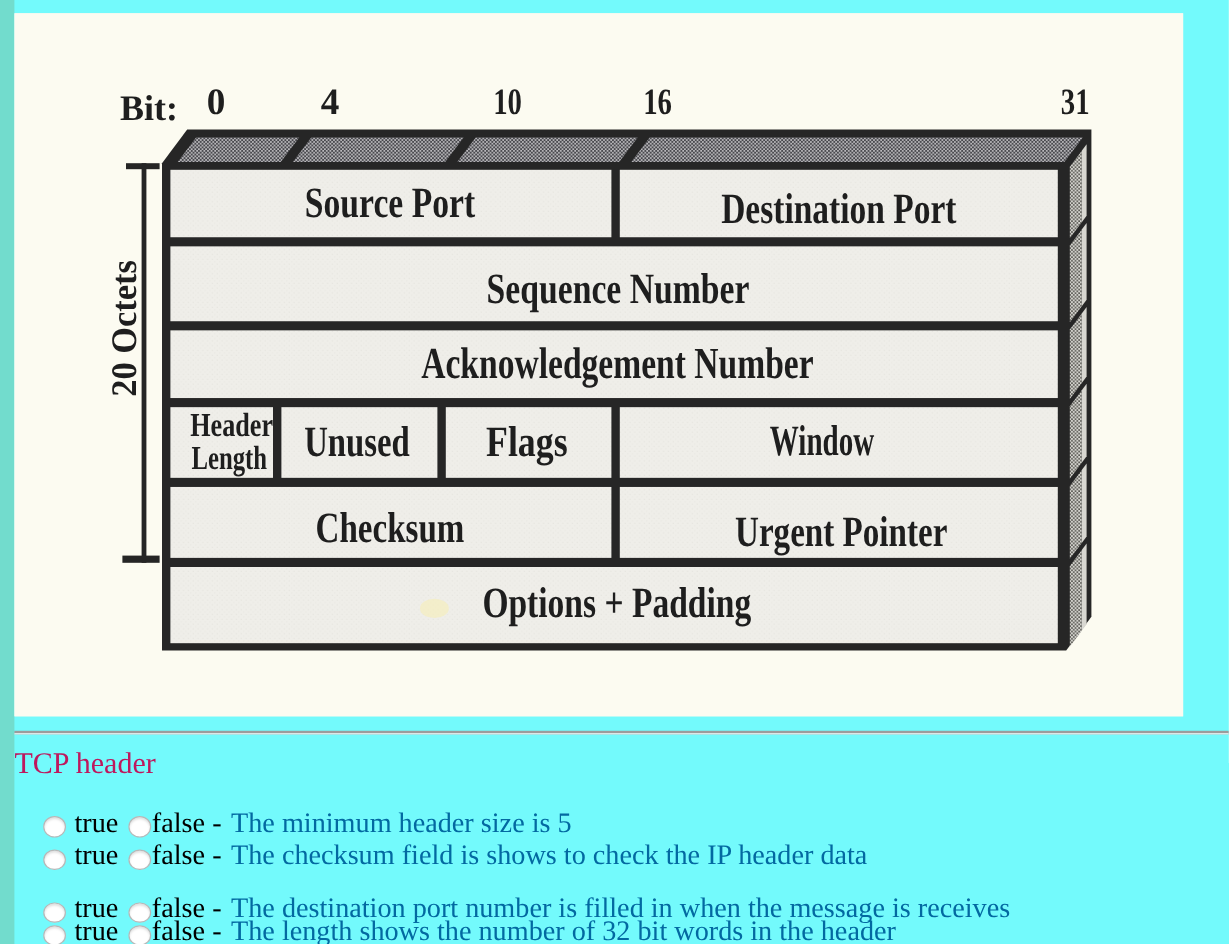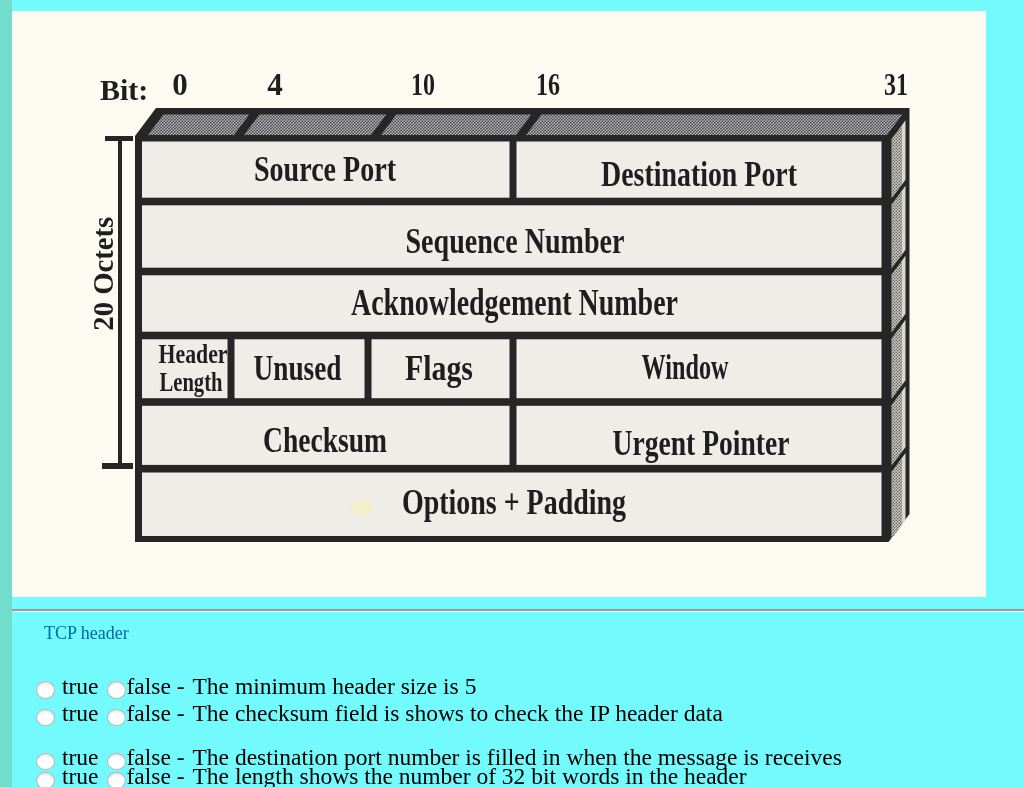--- a/index.html
+++ b/index.html
@@ -1,26 +1,26 @@
 <!DOCTYPE html>
 <html><head>
 <meta charset="utf-8">
 <title>TCP header</title>
 <style>
 html,body{margin:0;padding:0;}
 body{width:1024px;height:787px;background:#73fafc;font-family:"Liberation Serif",serif;position:relative;overflow:hidden;}
 .strip{position:absolute;left:0;top:0;width:12px;height:787px;background:#72dccd;}
 .panel{position:absolute;left:12px;top:11px;width:974px;height:586px;background:#fcfbf1;}
 .rule{position:absolute;left:12px;top:609px;width:1012px;height:3px;background:#9c9c9c;border-bottom:1px solid #e8fafa;box-sizing:border-box;}
-.tcph{position:absolute;left:12px;top:622.5px;font-size:18px;color:#0369a1;margin-left:32px;}
+.tcph{position:absolute;left:12px;top:622.5px;font-size:25px;color:#be185d;}
 .qrow{position:absolute;left:36px;white-space:nowrap;font-size:23.5px;color:#000;height:25px;}
 .radio{display:inline-block;width:17px;height:15.5px;border-radius:50%;background:#fff;border:1px solid #b8b8b8;box-shadow:inset 0 1.5px 2px rgba(0,0,0,0.13);vertical-align:-5px;margin-right:7px;}
 .r2{margin-left:8px;margin-right:1px;}
 .dash{margin-right:2px;}
-.red{color:#000000;font-family:Liberation Serif, serif;}
+.red{color:#0369a1;font-family:Liberation Serif, serif;}
 </style>
 </head>
 <body>
 
 <div class="strip"></div>
 
 <div class="panel">
 <svg width="974" height="586" viewBox="0 0 974 586" style="position:absolute;left:0;top:0">
 <style>text{font-family:"Liberation Serif",serif;font-weight:bold;fill:#1e1e1e;}</style>
 <defs>

